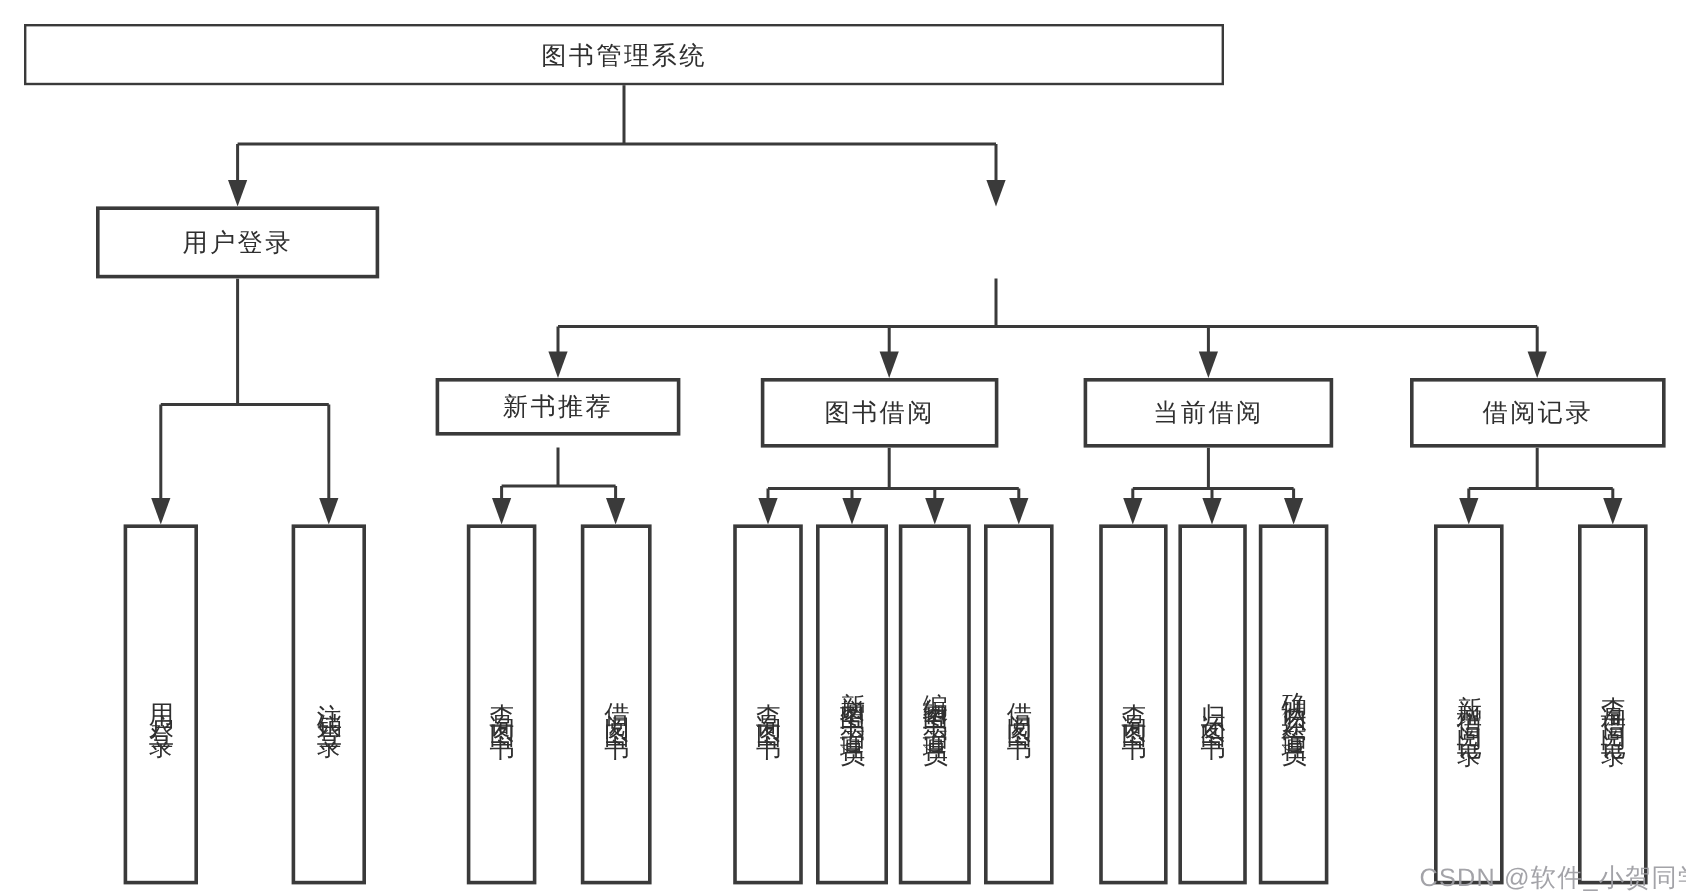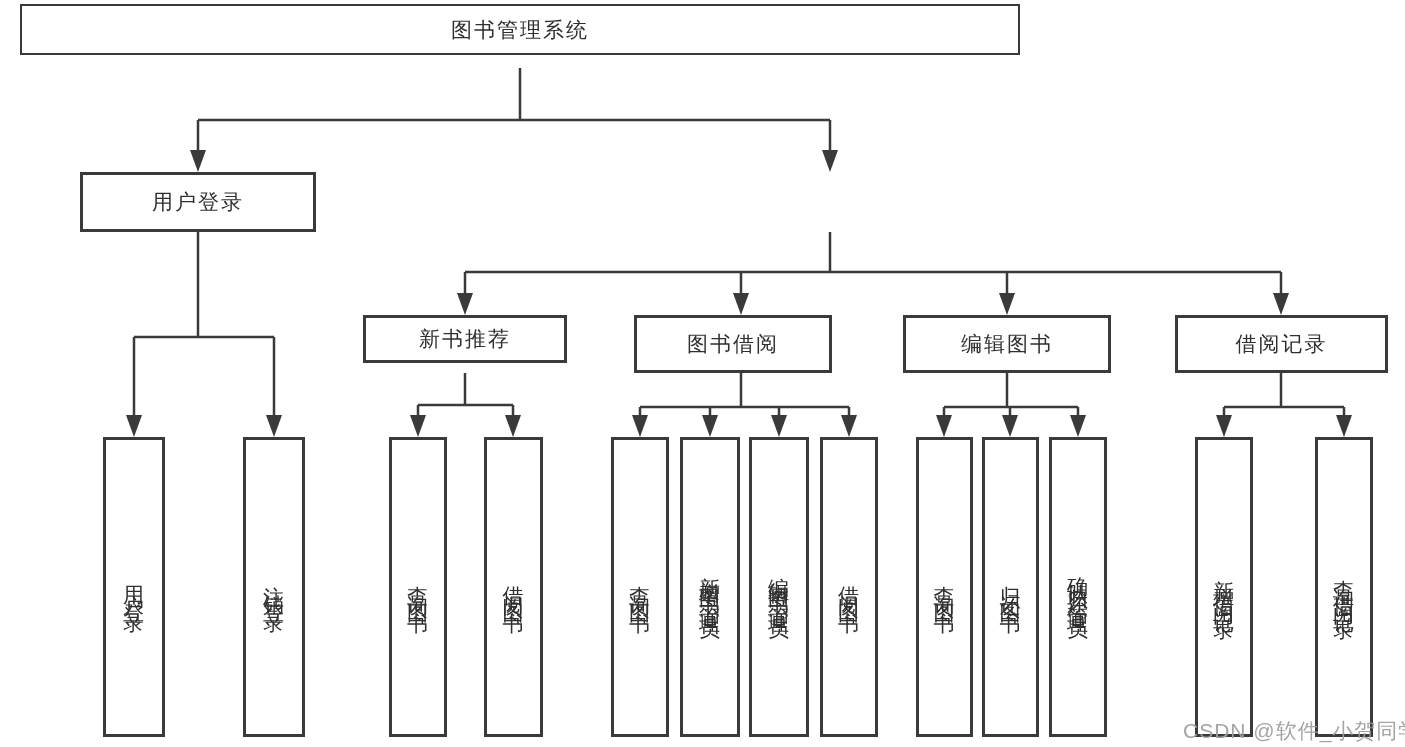--- a/index.html
+++ b/index.html
@@ -61,36 +61,36 @@
       <polygon points="771,415 787,415 779,437"></polygon>
       <polygon points="841,415 857,415 849,437"></polygon>
       <polygon points="936,415 952,415 944,437"></polygon>
       <polygon points="1002,415 1018,415 1010,437"></polygon>
       <polygon points="1070,415 1086,415 1078,437"></polygon>
       <polygon points="1216,415 1232,415 1224,437"></polygon>
       <polygon points="1336,415 1352,415 1344,437"></polygon>
     </g>
   </svg>
 
-  <div class="box" style="left:20px;top:4px;width:1000px;height:51px;border-width:2px">
+  <div class="box" style="left:20px;top:20px;width:1000px;height:51px;border-width:2px">
     <span class="lbl">图书管理系统</span>
   </div>
 
   <div class="box" style="left:80px;top:172px;width:236px;height:60px">
     <span class="lbl">用户登录</span>
   </div>
 
   <div class="box" style="left:363px;top:315px;width:204px;height:48px">
     <span class="lbl">新书推荐</span>
   </div>
   <div class="box" style="left:634px;top:315px;width:198px;height:58px">
     <span class="lbl">图书借阅</span>
   </div>
   <div class="box" style="left:903px;top:315px;width:208px;height:58px">
-    <span class="lbl">编辑图书</span>
+    <span class="lbl">当前借阅</span>
   </div>
   <div class="box" style="left:1175px;top:315px;width:213px;height:58px">
     <span class="lbl">借阅记录</span>
   </div>
 
   <div class="box v" style="left:103px;top:437px;width:62px;height:300px">
     <span class="lbl">用户登录</span>
   </div>
   <div class="box v" style="left:243px;top:437px;width:62px;height:300px">
     <span class="lbl">注销登录</span>

